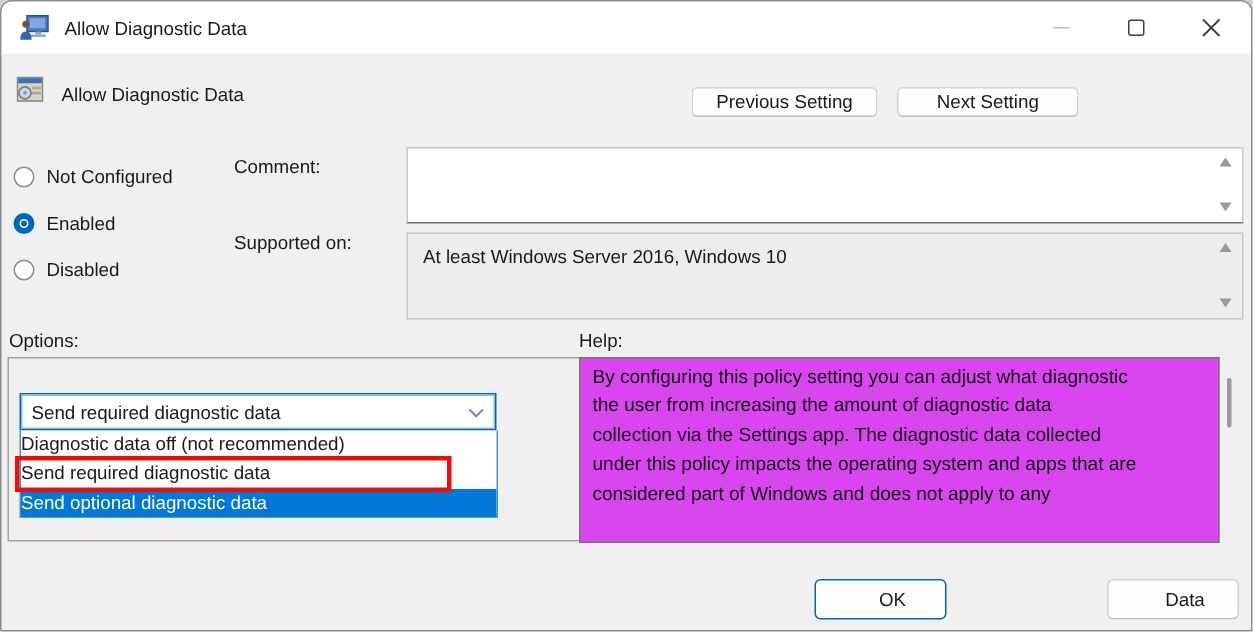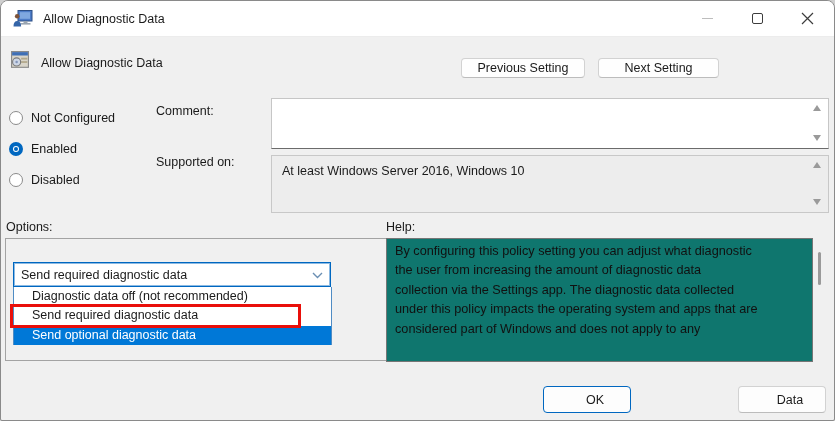--- a/index.html
+++ b/index.html
@@ -86,32 +86,32 @@
     padding-left:7px; z-index:3; cursor:default;
   }
   .chevron { position:absolute; right:7px; top:9px; }
 
   .droplist {
     position:absolute; left:12px; top:286px; width:319px; height:58px;
     background:#fff; border:1px solid #4f8cc4; border-top:none;
     z-index:4;
   }
   .droplist .item {
-    height:19.33px; line-height:19px; padding-left:18px; white-space:nowrap; overflow:hidden;
+    height:19.33px; line-height:19px; padding-left:0; white-space:nowrap; overflow:hidden;
     cursor:default;
   }
   .droplist .item.selected { background:#0078d7; color:#ffffff; }
   .annotation-box {
     position:absolute; left:9px; top:303px; width:291px; height:24px;
     border:3px solid #e90f0a; z-index:6; pointer-events:none;
   }
 
   .help-box {
     position:absolute; left:385px; top:237px; width:427px; height:124px;
-    background:#0f766e; border:1px solid #757575;
+    background:#d946ef; border:1px solid #757575;
     padding:3px 8px; overflow:hidden;
   }
   .help-line { white-space:nowrap; line-height:19.4px; font-size:12.7px; color:#111; }
   .help-scroll-thumb {
     position:absolute; left:817px; top:251px; width:3px; height:33px;
     background:#9a9a9a; border-radius:2px;
   }
 
   .footer-btn {
     position:absolute; top:385px; width:88px; height:27px;

